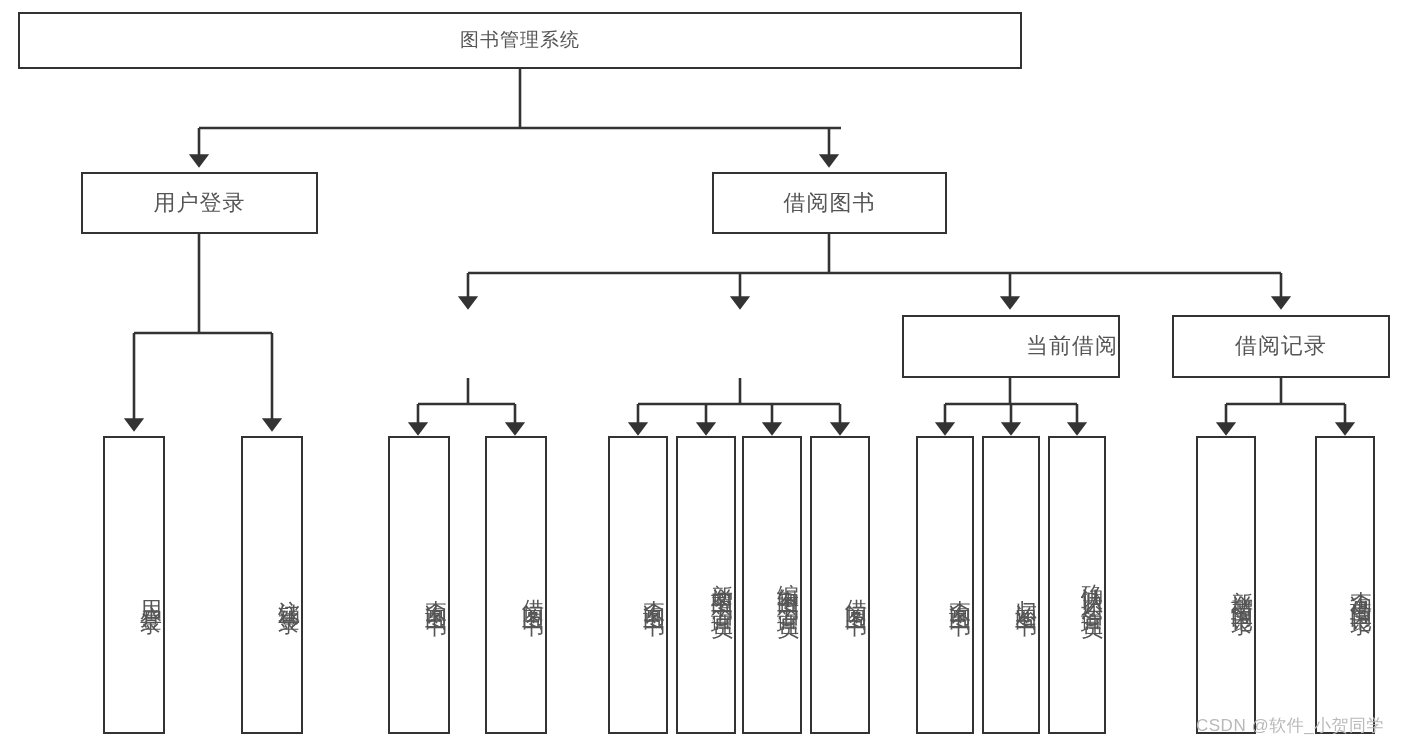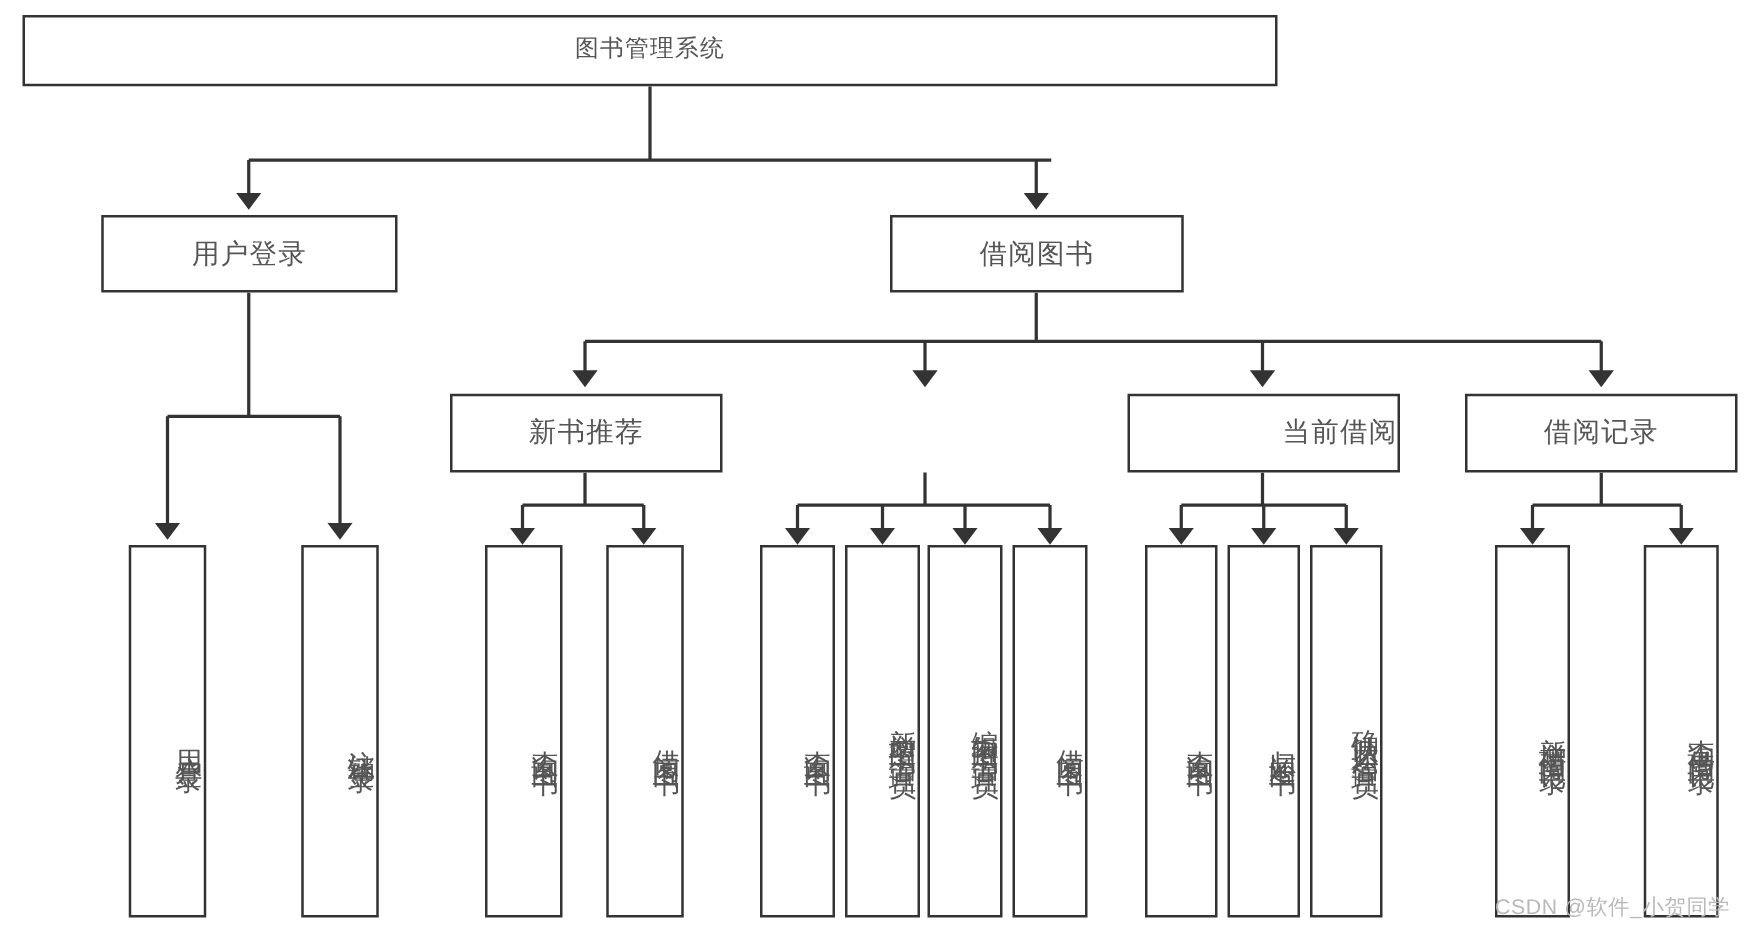--- a/index.html
+++ b/index.html
@@ -126,23 +126,20 @@
     <span>图书管理系统</span>
   </div>
 
   <div class="node node-h" style="left:81px; top:172px; width:237px; height:62px;">
     <span>用户登录</span>
   </div>
   <div class="node node-h" style="left:712px; top:172px; width:235px; height:62px;">
     <span>借阅图书</span>
   </div>
 
-  <div class="node node-h" style="left:360px; top:315px; width:218px; height:63px;">
-    <span>新书推荐</span>
-  </div>
   <div class="node node-h" style="left:902px; top:315px; width:218px; height:63px;justify-content:flex-end;">
     <span>当前借阅</span>
   </div>
   <div class="node node-h" style="left:1172px; top:315px; width:218px; height:63px;">
     <span>借阅记录</span>
   </div>
 
   <div class="node node-v" style="left:103px; top:436px; width:62px; height:298px;">
     <span>用户登录</span>
   </div>

